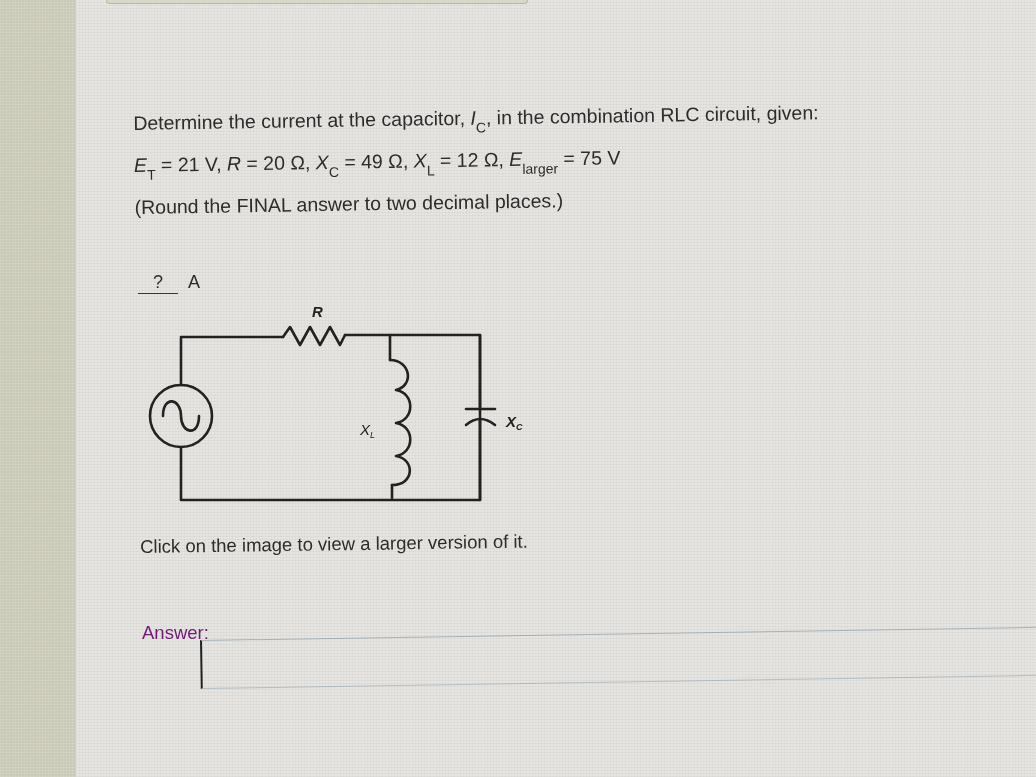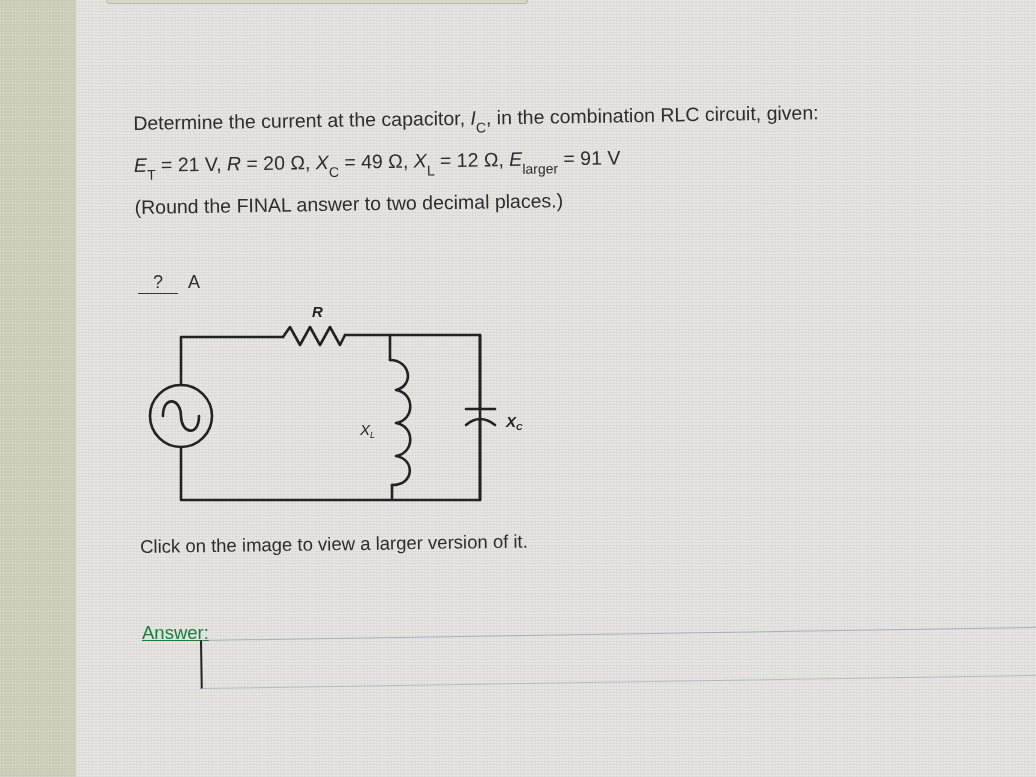--- a/index.html
+++ b/index.html
@@ -81,22 +81,21 @@
       font-size: 18.5px;
       color: #2c2c2c;
       transform: rotate(-0.8deg);
       transform-origin: left top;
       white-space: nowrap;
     }
     .answer-label {
       position: absolute;
       left: 142px; top: 622px;
       font-size: 18.5px;
-      color: #15803d;
-      text-decoration: underline;
+      color: #701a75;
     }
     .answer-input {
       position: absolute;
       left: 200px; top: 640px;
       width: 836px;
       height: 45px;
       border-top: 1px solid rgba(90,120,140,0.45);
       border-bottom: 1px solid rgba(90,120,140,0.35);
       background: transparent;
       transform: rotate(-0.9deg);
@@ -109,21 +108,21 @@
 
 <div class="left-strip"></div>
 <div class="page"></div>
 <div class="top-bar"></div>
 
 <div class="question">
   <div class="line">
     <span>Determine the current at the capacitor, </span><span class="ital">I</span><span class="sub">C</span><span>, in the combination RLC circuit, given:</span>
   </div>
   <div class="line">
-    <span class="ital">E</span><span class="sub">T</span><span> = 21 V, </span><span class="ital">R</span><span> = 20 Ω, </span><span class="ital">X</span><span class="sub">C</span><span> = 49 Ω, </span><span class="ital">X</span><span class="sub">L</span><span> = 12 Ω, </span><span class="ital">E</span><span class="sub">larger</span><span> = 91 V</span>
+    <span class="ital">E</span><span class="sub">T</span><span> = 21 V, </span><span class="ital">R</span><span> = 20 Ω, </span><span class="ital">X</span><span class="sub">C</span><span> = 49 Ω, </span><span class="ital">X</span><span class="sub">L</span><span> = 12 Ω, </span><span class="ital">E</span><span class="sub">larger</span><span> = 75 V</span>
   </div>
   <div class="line">(Round the FINAL answer to two decimal places.)</div>
 </div>
 
 <div class="answer-unit">
   <span class="blank">?</span><span>A</span>
 </div>
 
 <svg class="circuit" viewBox="0 0 400 220" xmlns="http://www.w3.org/2000/svg">
   <g fill="none" stroke="#222" stroke-width="2.6" stroke-linecap="round" stroke-linejoin="round">

